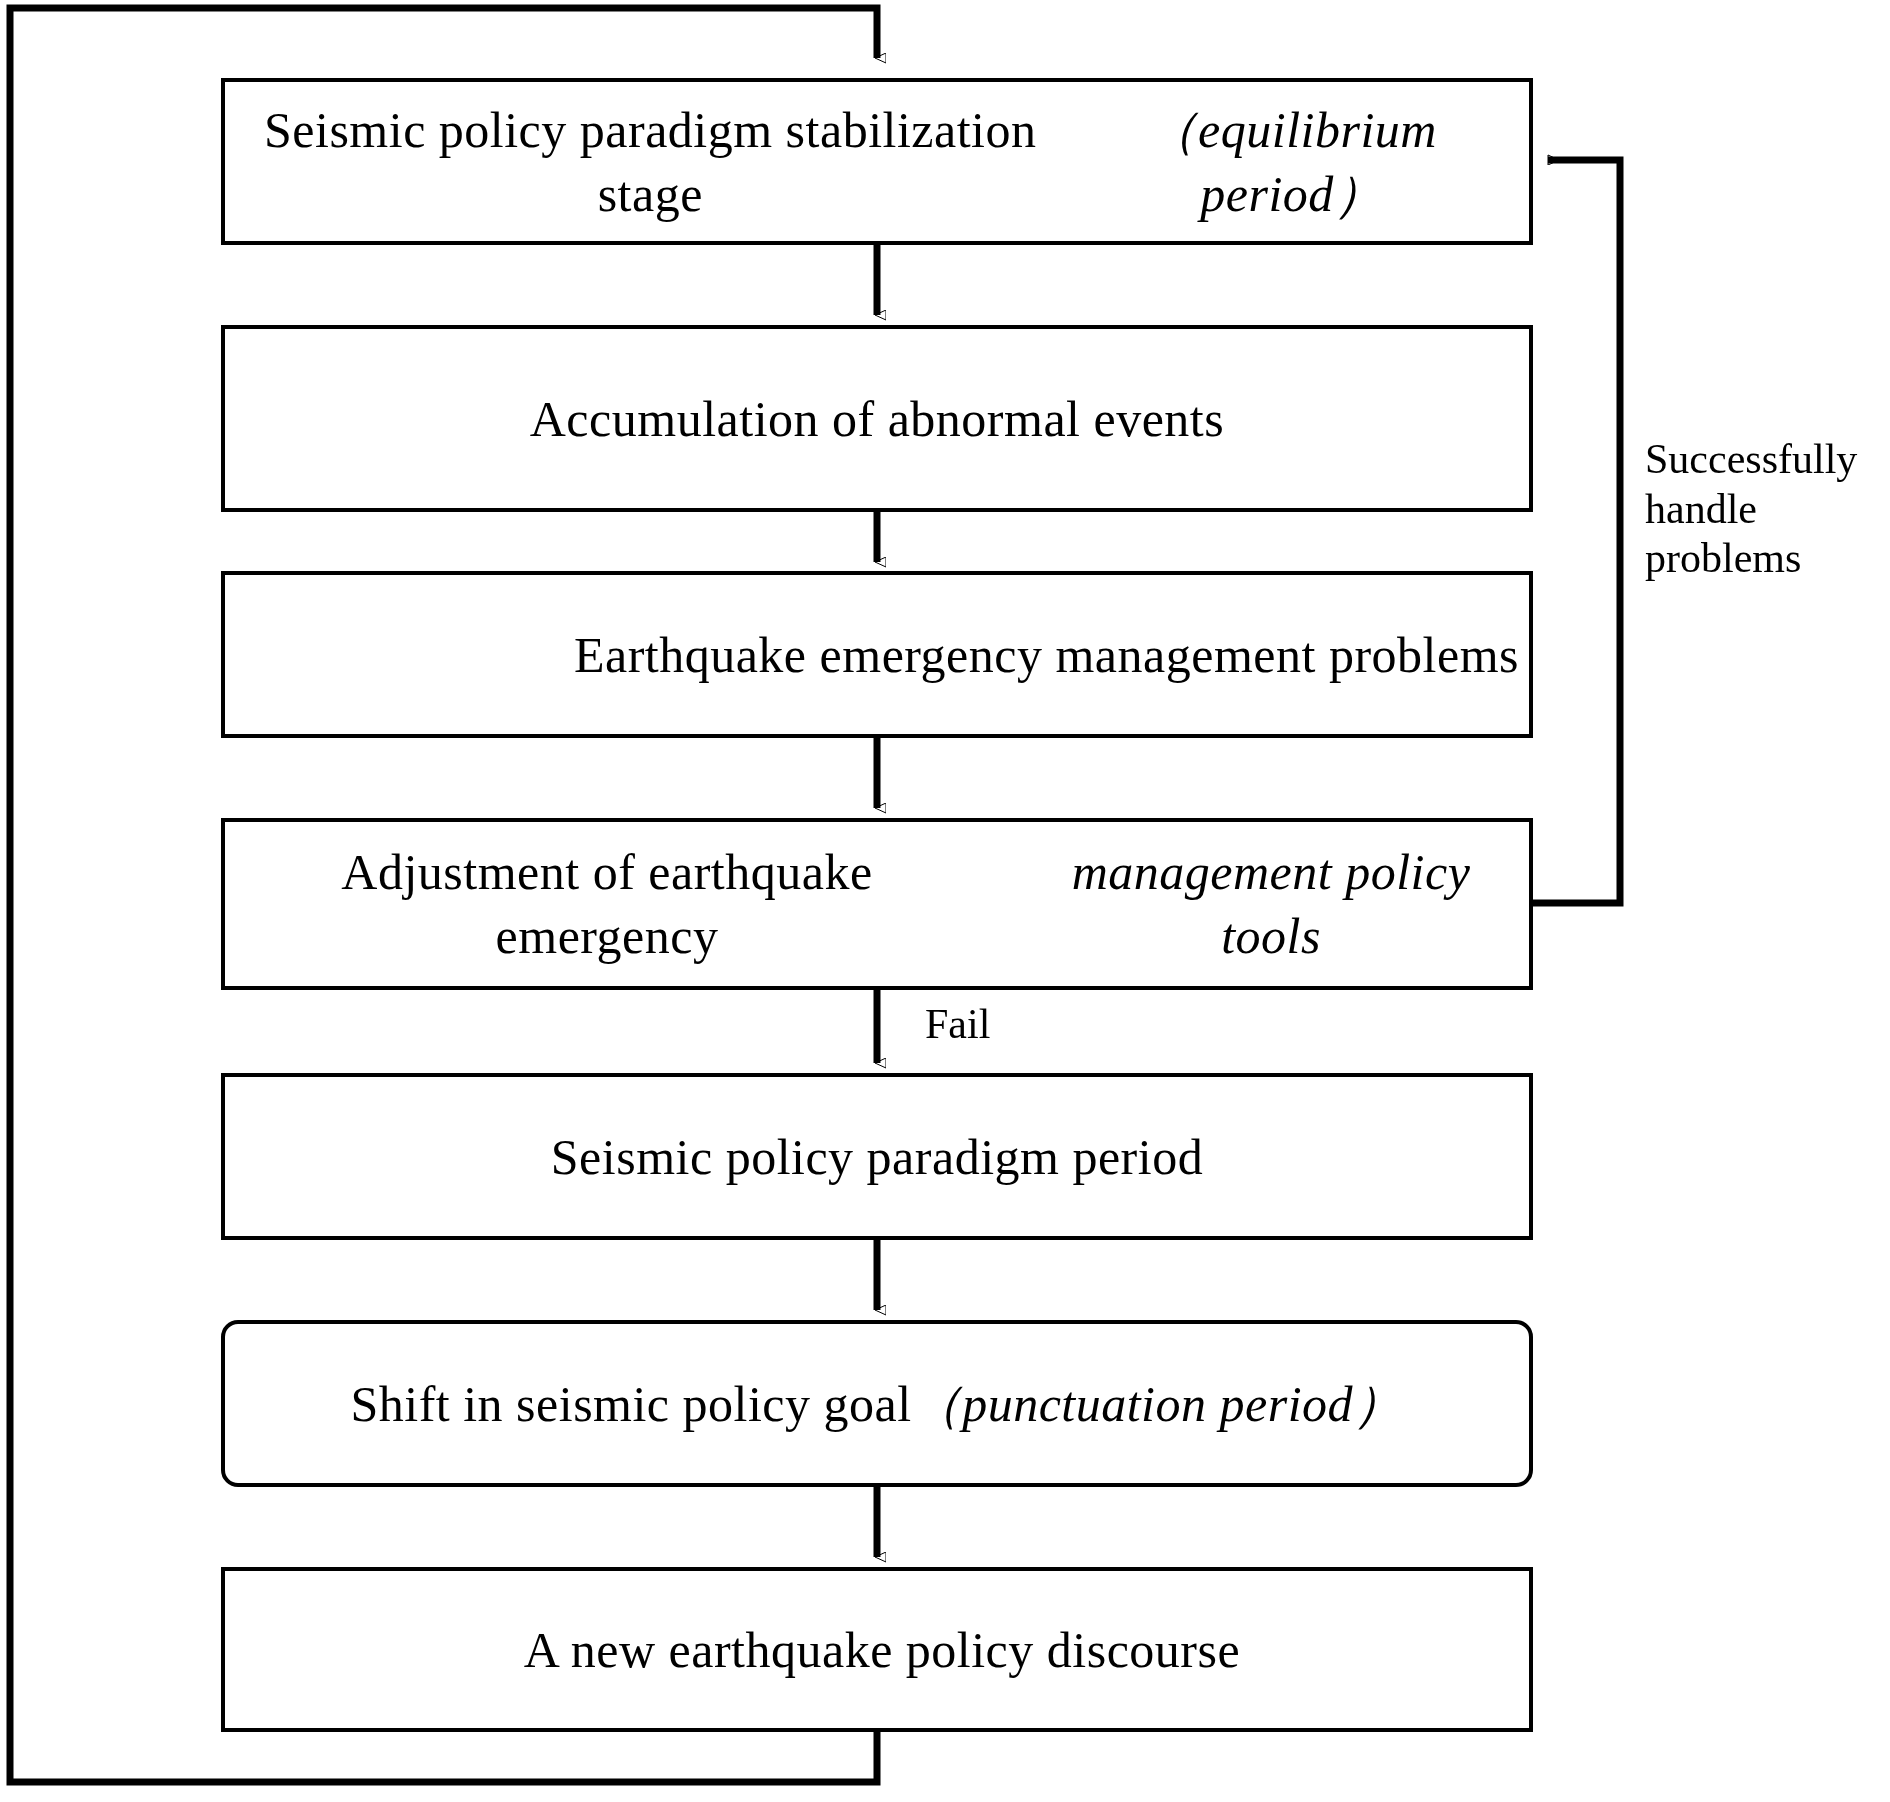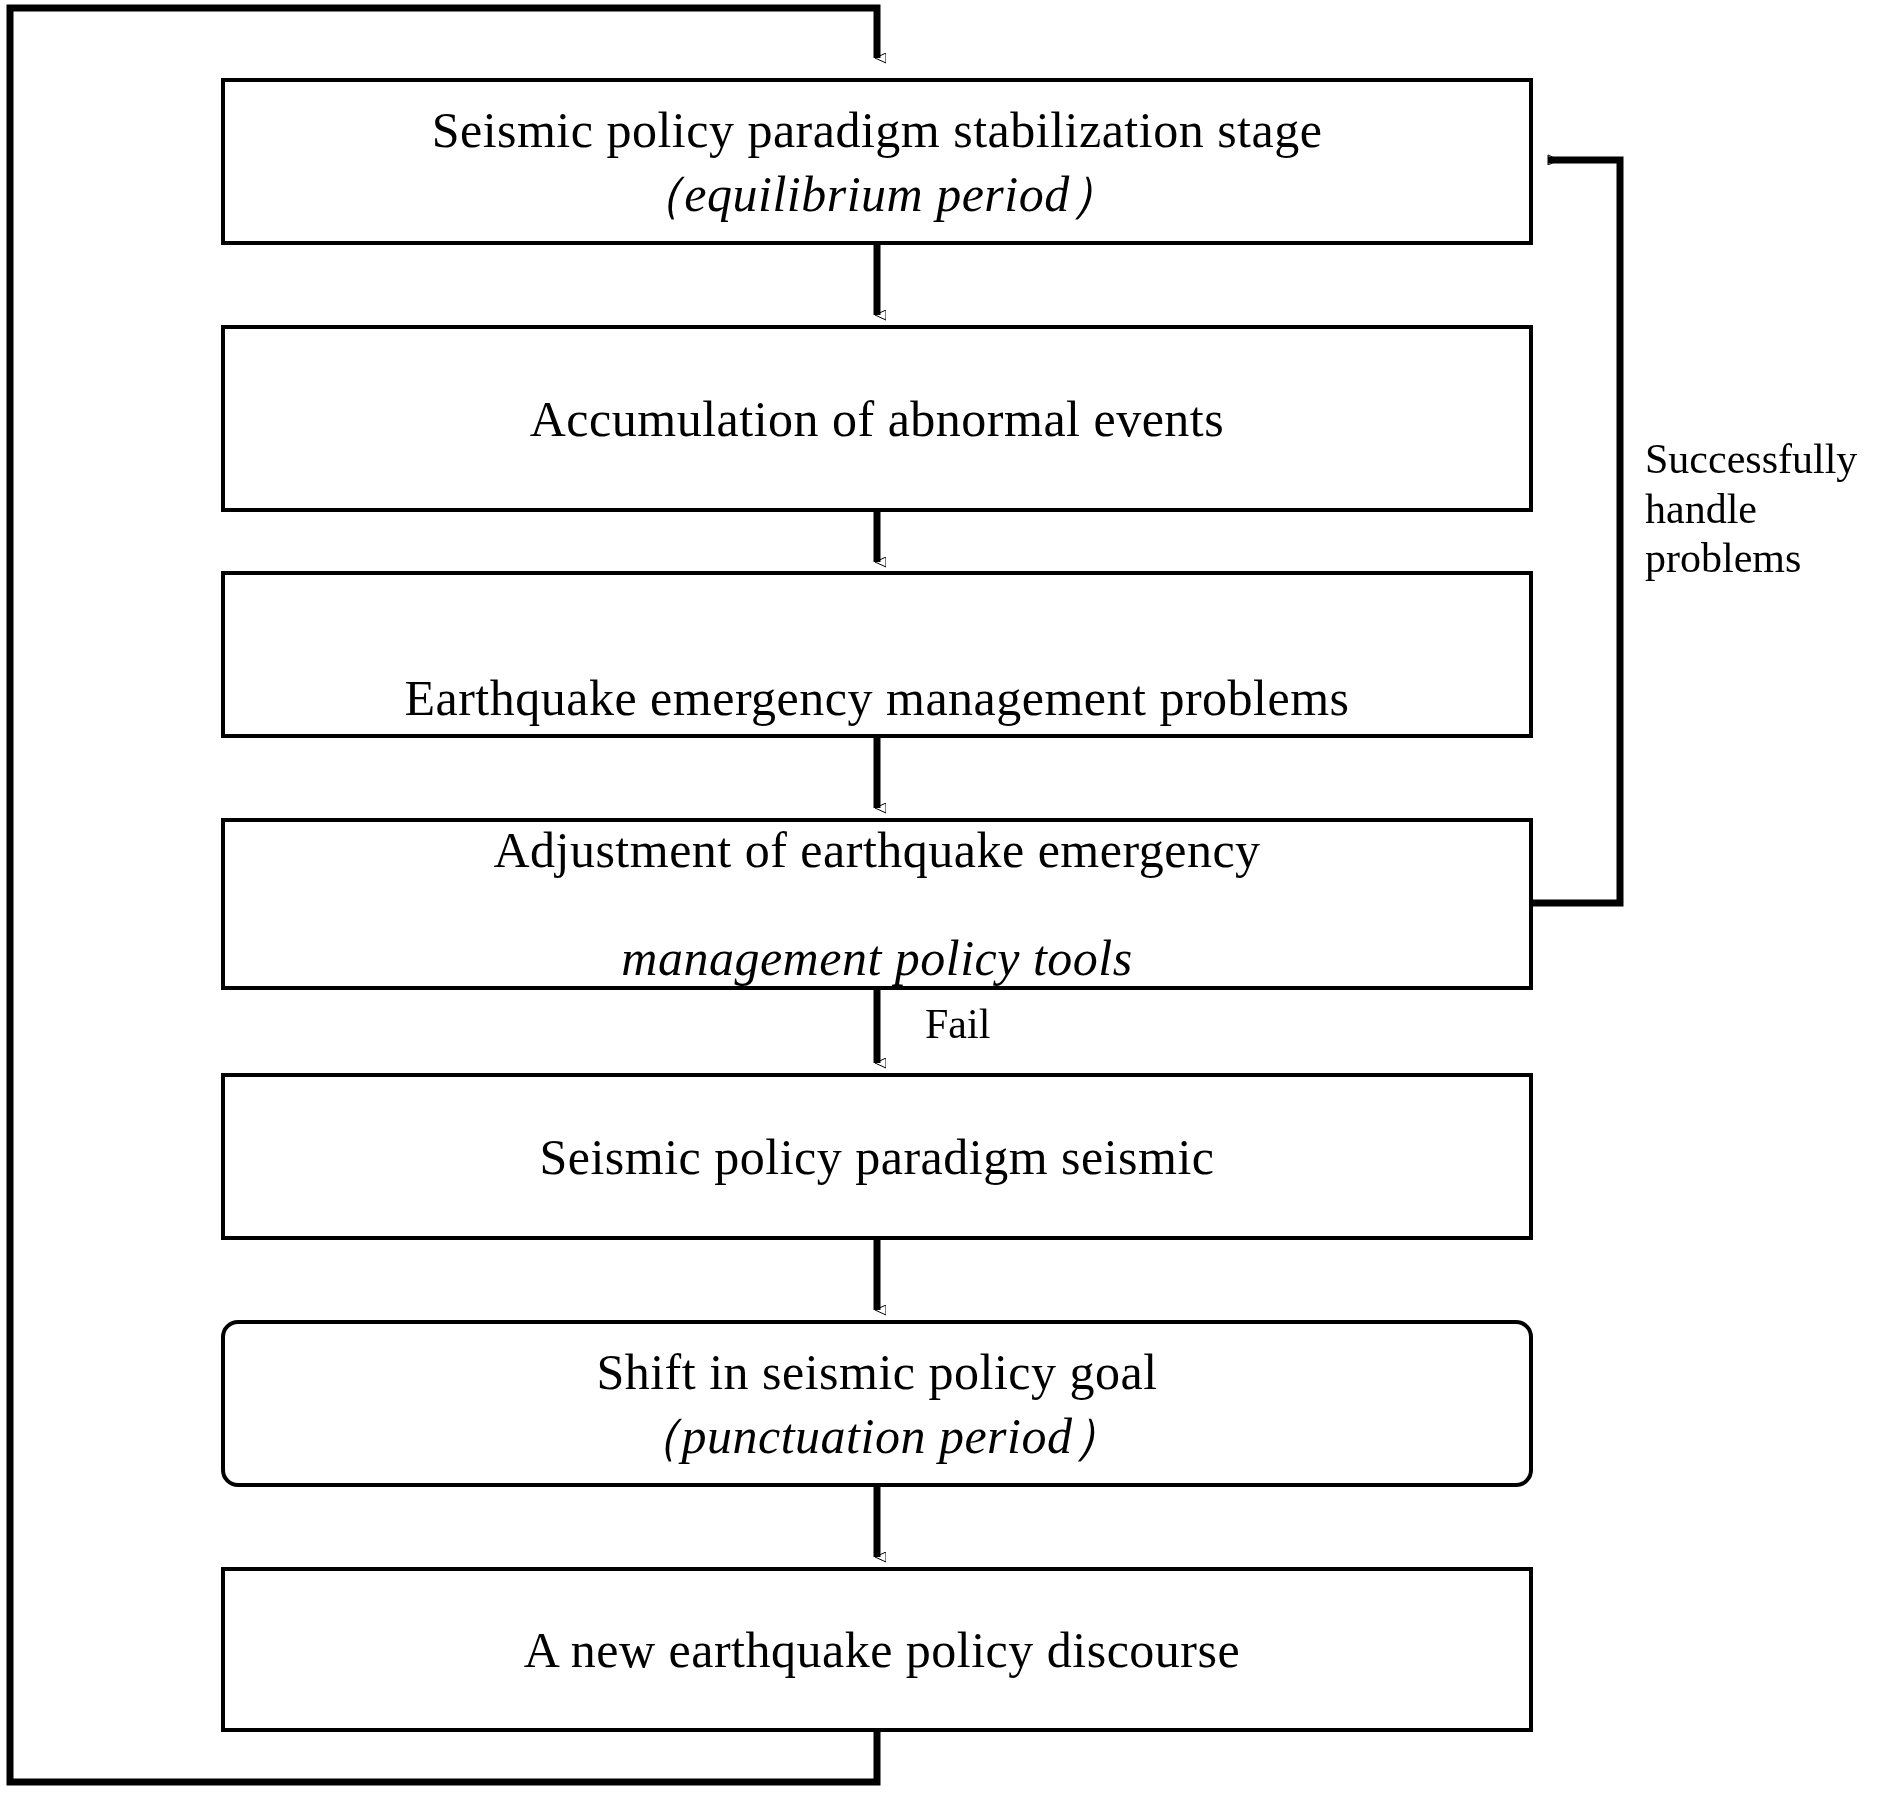--- a/index.html
+++ b/index.html
@@ -15,21 +15,21 @@
     font-family: "Liberation Serif", "DejaVu Serif", serif;
     color: #000000;
     overflow: hidden;
   }
   .node {
     position: absolute;
     box-sizing: border-box;
     border: 4px solid #000000;
     background: #ffffff;
     display: flex;
-    flex-direction: column;
+    flex-direction: row;
     align-items: center;
     justify-content: center;
     text-align: center;
     line-height: 1.28;
     font-size: 50px;
     letter-spacing: 0.5px;
     padding: 4px 10px;
   }
   .node .line2 { display: block; font-style: italic; }
 
@@ -98,21 +98,21 @@
   <div class="node" style="left:221px; top:571px; width:1312px; height:167px;justify-content:flex-end;">
     <span>Earthquake emergency management problems</span>
   </div>
 
   <div class="node" style="left:221px; top:818px; width:1312px; height:172px;gap:44px;">
     <span>Adjustment of  earthquake emergency</span>
     <span class="line2">management policy tools</span>
   </div>
 
   <div class="node" style="left:221px; top:1073px; width:1312px; height:167px;">
-    <span>Seismic policy paradigm seismic</span>
+    <span>Seismic policy paradigm period</span>
   </div>
 
   <div class="node" style="left:221px; top:1320px; width:1312px; height:167px;border-radius:17px;">
     <span>Shift in seismic policy goal</span>
     <span class="line2">（punctuation period）</span>
   </div>
 
   <div class="node" style="left:221px; top:1567px; width:1312px; height:165px;padding-left:20px;">
     <span>A new earthquake policy discourse</span>
   </div>

